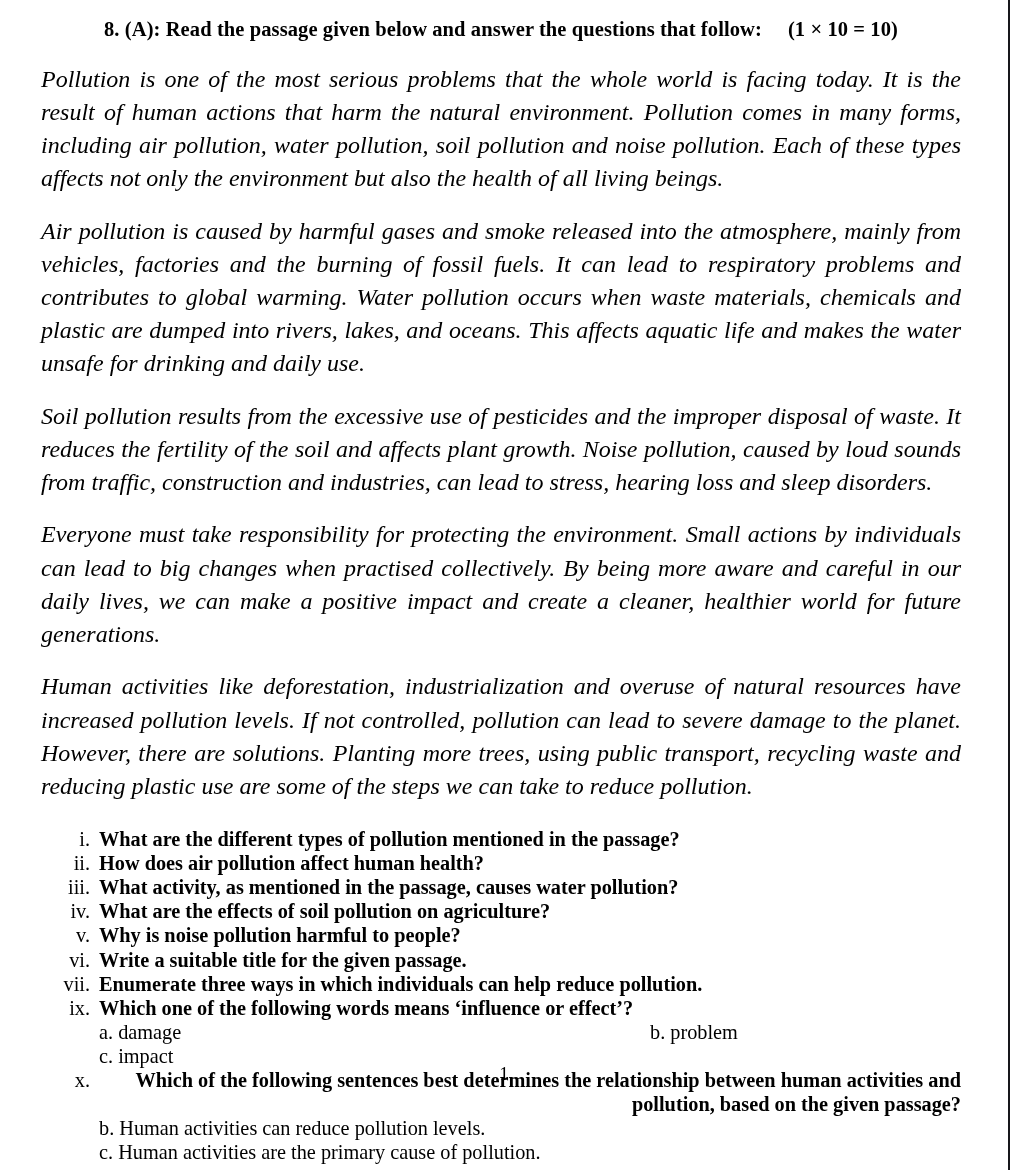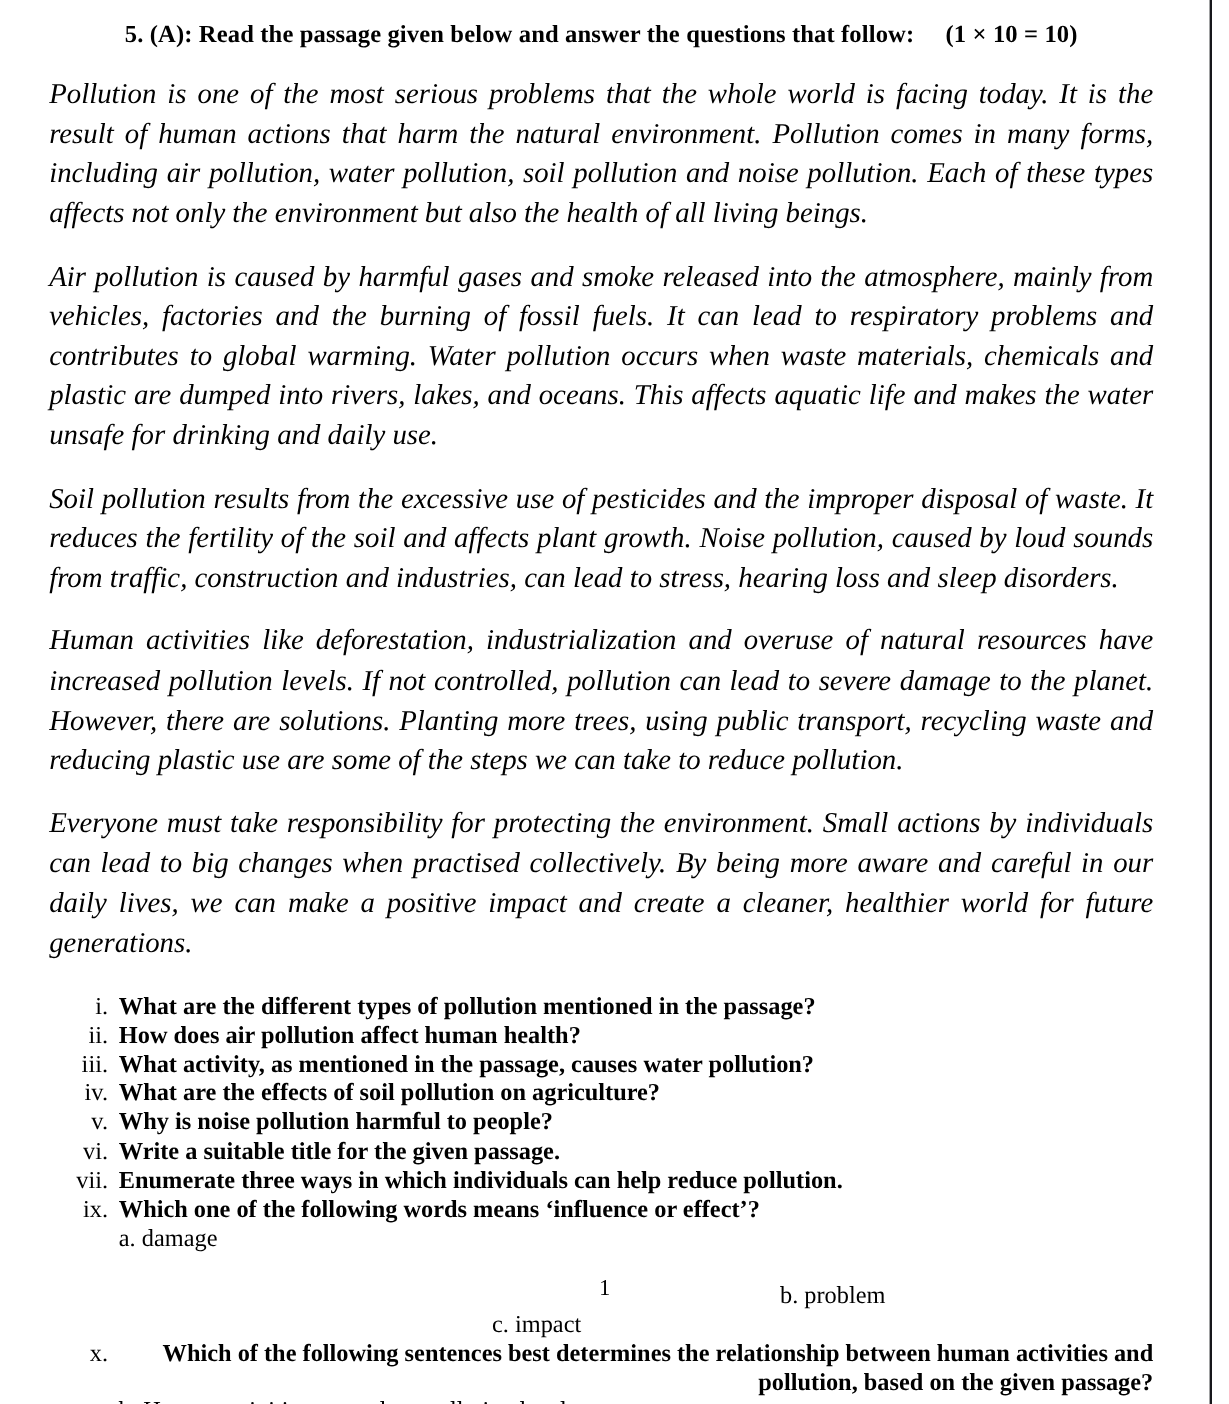--- a/index.html
+++ b/index.html
@@ -95,24 +95,23 @@
   }
   .qtext.wrap {
     max-width: 880px;
     text-align: right;
   }
 
   
   .opt-two {
     display: flex;
     width: 100%;
-    justify-content: flex-end;
   }
   .opt-two .col-a { flex: 0 0 551px; }
-  .opt-two .col-b { flex: 1 1 auto; margin-top: 48px; }
+  .opt-two .col-b { flex: 1 1 auto; }
 
   
   .opt-stack > div { display: block; }
 
   #pagenum {
     position: absolute;
     left: 0;
     top: 1063px;
     width: 1008px;
     text-align: center;
@@ -123,28 +122,28 @@
 </head>
 <body>
 
 <div id="page">
 
   <div id="scan-edge"></div>
 
   <div id="content">
 
     <div class="heading">
-      <span>5. (A): Read the passage given below and answer the questions that follow:</span><span class="marks">(1 × 10 = 10)</span>
+      <span>8. (A): Read the passage given below and answer the questions that follow:</span><span class="marks">(1 × 10 = 10)</span>
     </div>
 
     <p class="para first">Pollution is one of the most serious problems that the whole world is facing today. It is the result of human actions that harm the natural environment. Pollution comes in many forms, including air pollution, water pollution, soil pollution and noise pollution. Each of these types affects not only the environment but also the health of all living beings.</p>
     <p class="para next">Air pollution is caused by harmful gases and smoke released into the atmosphere, mainly from vehicles, factories and the burning of fossil fuels. It can lead to respiratory problems and contributes to global warming. Water pollution occurs when waste materials, chemicals and plastic are dumped into rivers, lakes, and oceans. This affects aquatic life and makes the water unsafe for drinking and daily use.</p>
     <p class="para next">Soil pollution results from the excessive use of pesticides and the improper disposal of waste. It reduces the fertility of the soil and affects plant growth. Noise pollution, caused by loud sounds from traffic, construction and industries, can lead to stress, hearing loss and sleep disorders.</p>
+    <p class="para next">Everyone must take responsibility for protecting the environment. Small actions by individuals can lead to big changes when practised collectively. By being more aware and careful in our daily lives, we can make a positive impact and create a cleaner, healthier world for future generations.</p>
     <p class="para next">Human activities like deforestation, industrialization and overuse of natural resources have increased pollution levels. If not controlled, pollution can lead to severe damage to the planet. However, there are solutions. Planting more trees, using public transport, recycling waste and reducing plastic use are some of the steps we can take to reduce pollution.</p>
-    <p class="para next">Everyone must take responsibility for protecting the environment. Small actions by individuals can lead to big changes when practised collectively. By being more aware and careful in our daily lives, we can make a positive impact and create a cleaner, healthier world for future generations.</p>
 
     <div class="qlist">
 
       <div class="qrow">
         <span class="qnum">i.</span>
         <span class="qbody">
             <span class="qtext">What are the different types of pollution mentioned in the passage?</span>
           </span>
       </div>
 

